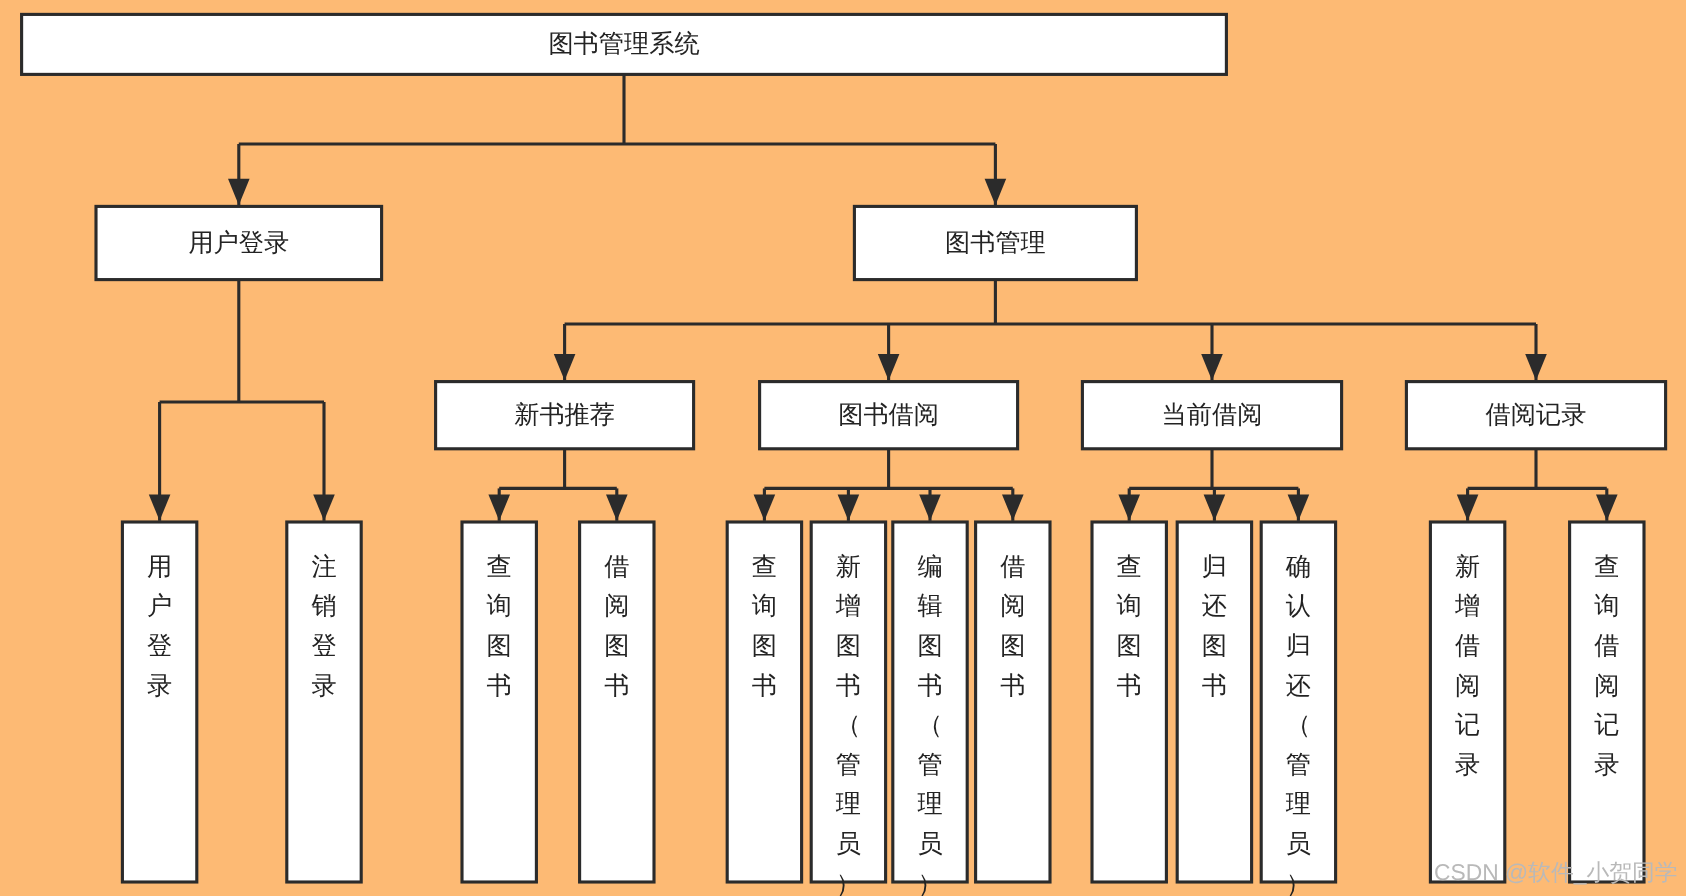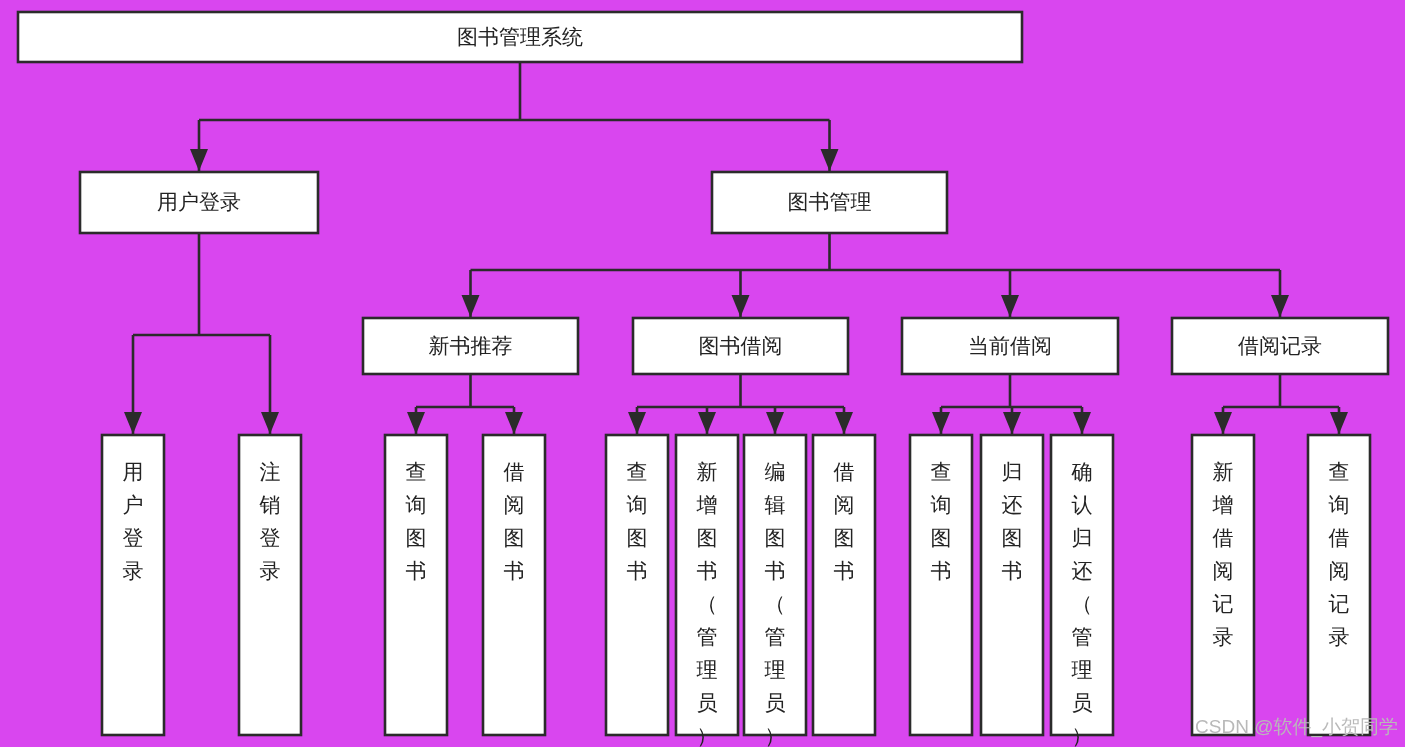--- a/index.html
+++ b/index.html
@@ -11,21 +11,21 @@
   body {
     width: 1405px;
     height: 747px;
     font-family: "Liberation Sans", "DejaVu Sans", sans-serif;
     overflow: hidden;
   }
   #diagram-root {
     position: relative;
     width: 1405px;
     height: 747px;
-    background: #d946ef;
+    background: #fdba74;
   }
   svg.diagram-canvas {
     position: absolute;
     left: 0;
     top: 0;
     width: 1405px;
     height: 747px;
     display: block;
   }
   .node-box {

